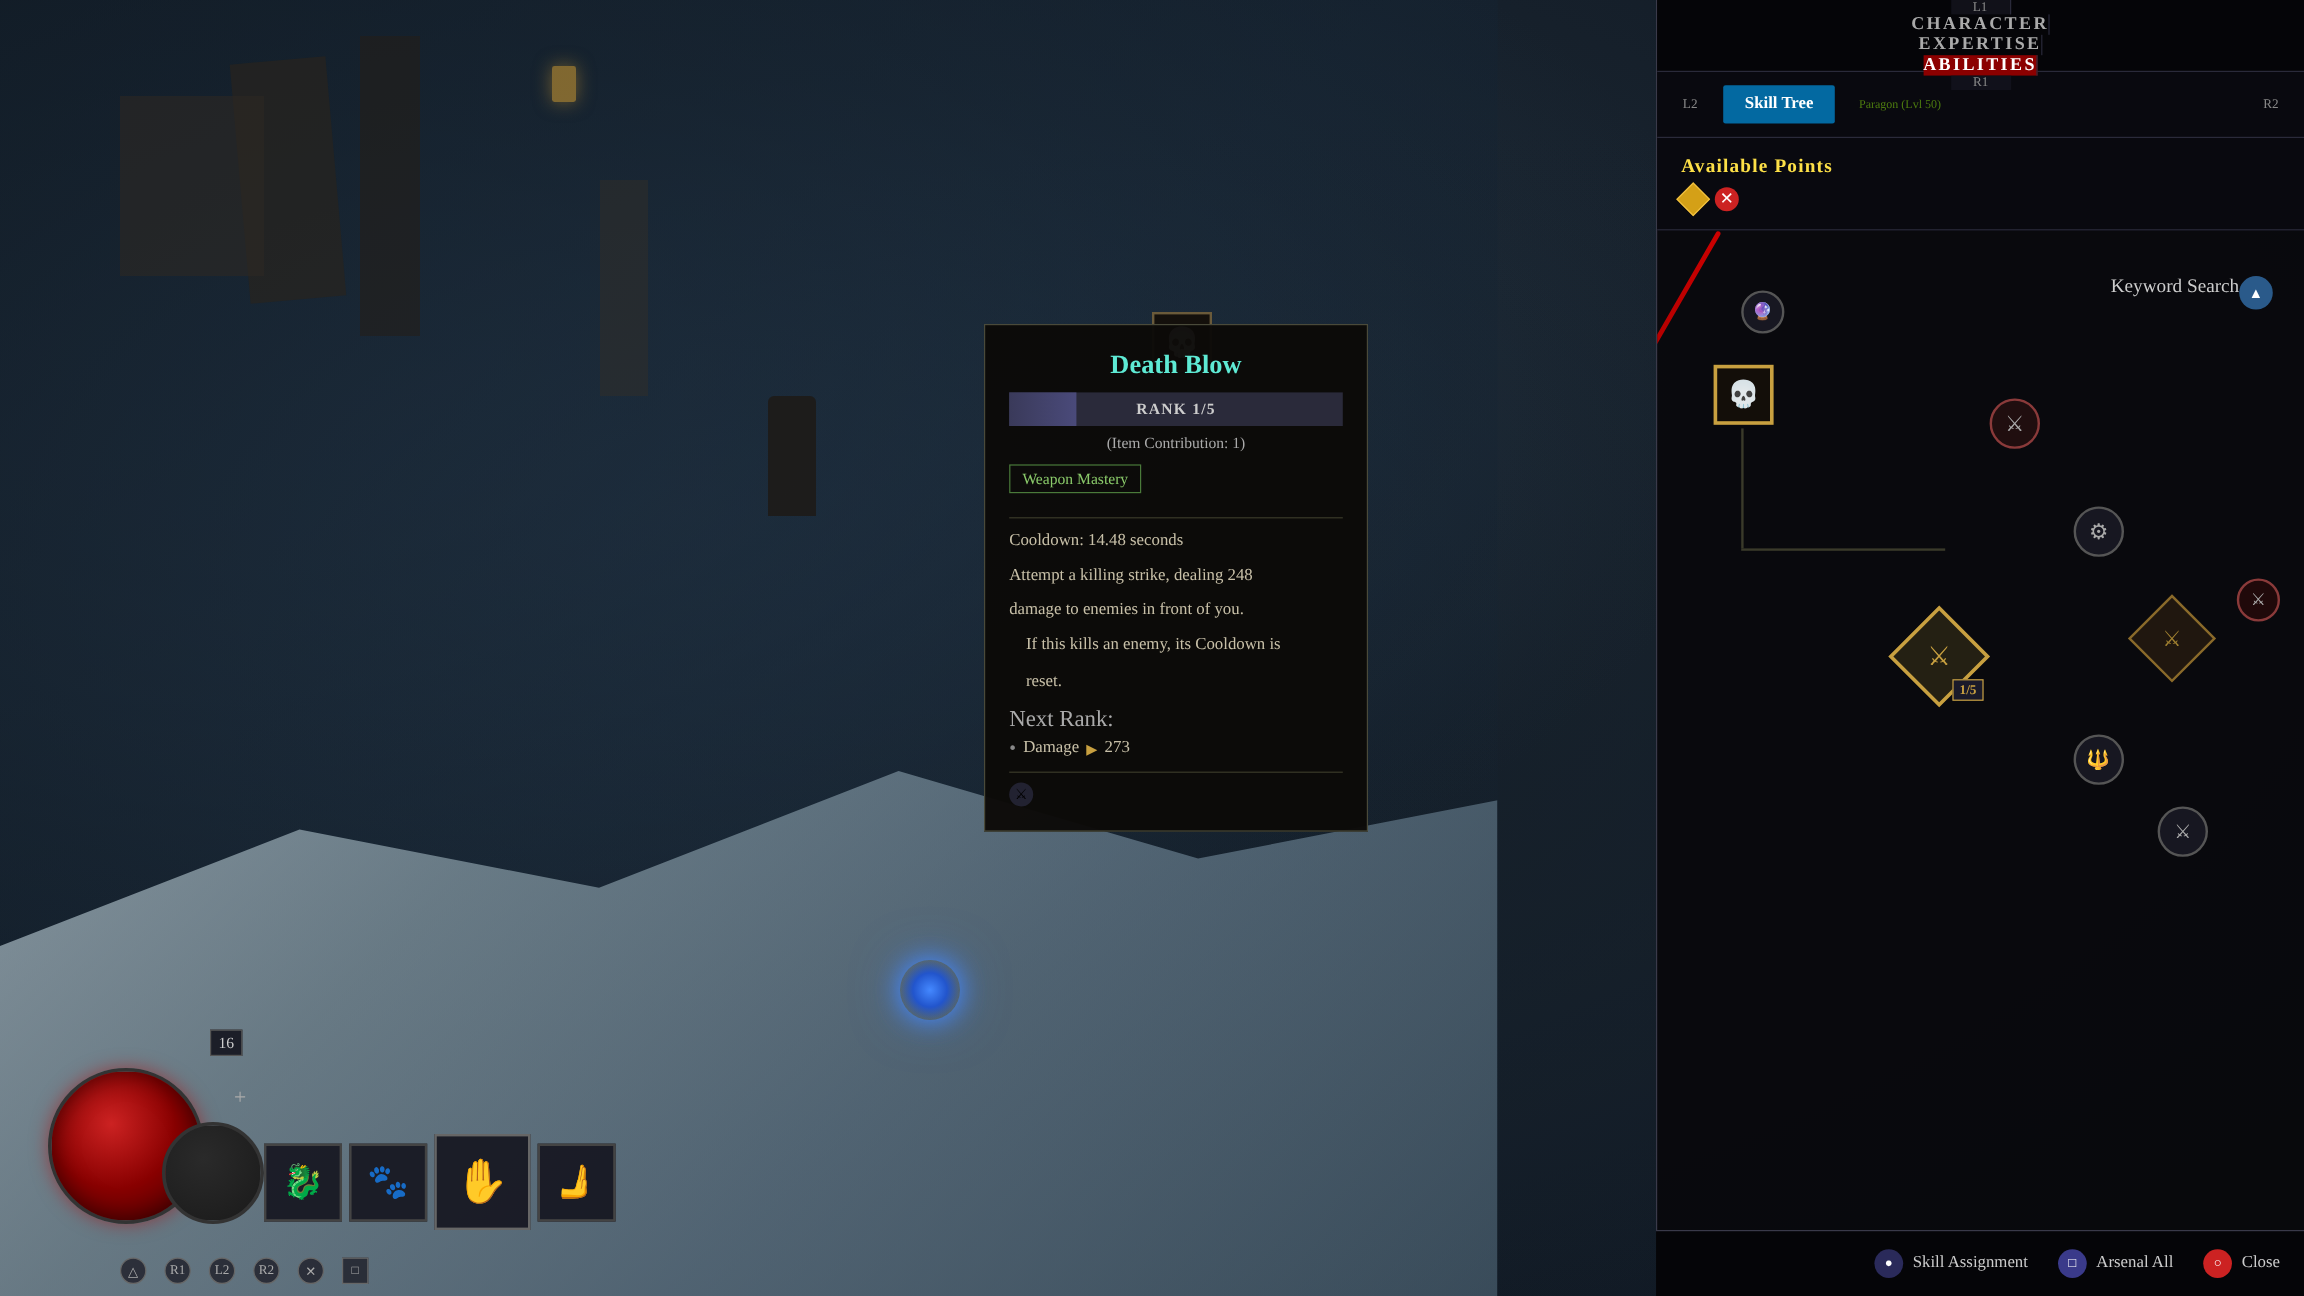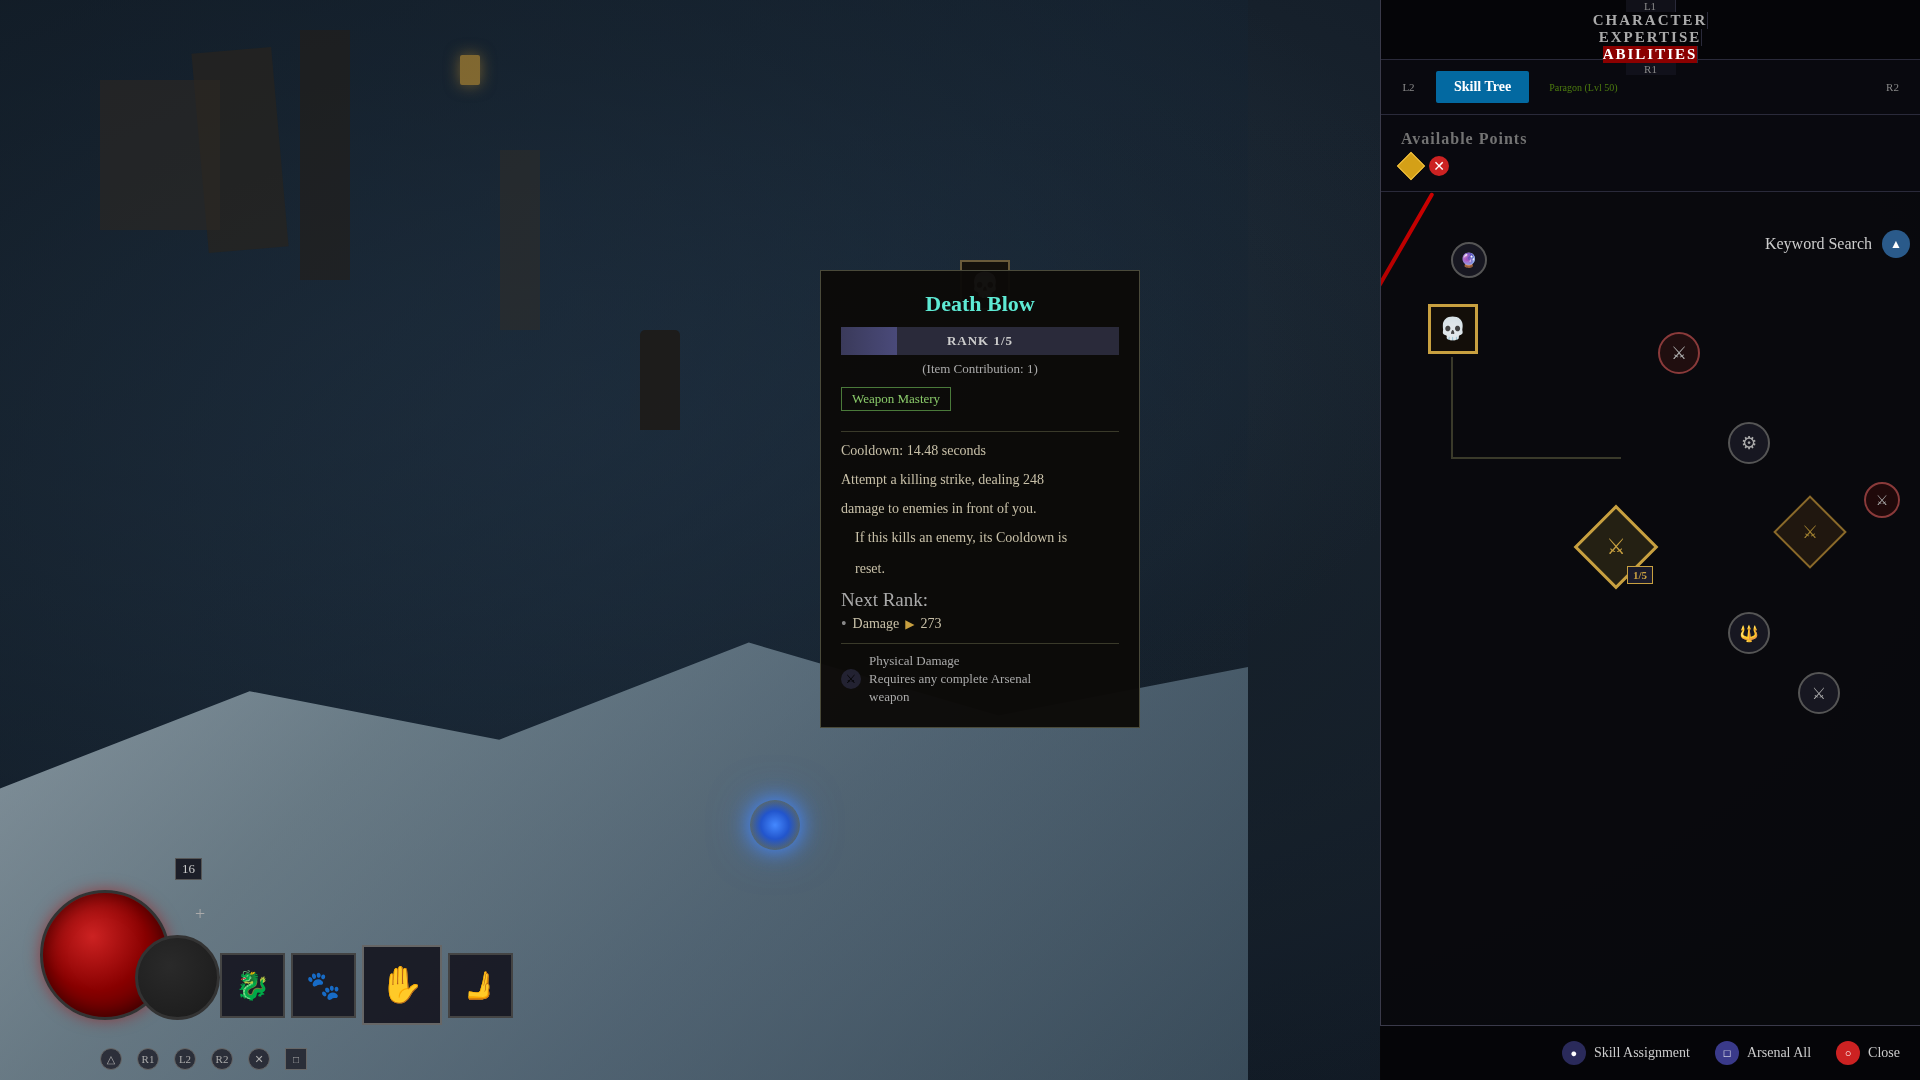--- a/index.html
+++ b/index.html
@@ -160,21 +160,21 @@
     }
 
     
     #available-points {
       padding: 15px 20px;
       background: rgba(10,10,15,0.9);
       border-bottom: 1px solid #2a2a3a;
     }
 
     .available-points-title {
-      color: #737373;
+      color: #fde047;
       font-size: 16px;
       font-weight: bold;
       letter-spacing: 1px;
       margin-bottom: 8px;
     }
 
     .points-icons {
       display: flex;
       gap: 8px;
       align-items: center;
@@ -197,24 +197,23 @@
       align-items: center;
       justify-content: center;
       color: white;
       font-size: 14px;
     }
 
     
     #keyword-search-area {
       position: absolute;
       top: 115px;
-      right: 10px;
-      display: flex;
-      align-items: center;
-      gap: 10px;
+      right: 26px;
+      display: flex;
+      align-items: flex-start;
       color: #ccc;
       font-size: 16px;
     }
 
     .search-icon-circle {
       width: 28px;
       height: 28px;
       background: #2a5a8a;
       border-radius: 50%;
       display: flex;
@@ -707,25 +706,20 @@
   <div class="tooltip-conditional">reset.</div>
   <div class="next-rank-label">Next Rank:</div>
   <div class="next-rank-item">
     <span class="bullet-dot">•</span>
     <span>Damage</span>
     <span class="arrow-right">▶</span>
     <span>273</span>
   </div>
   <div class="tooltip-footer">
     <div class="footer-icon">⚔</div>
-    <div>
-      <div class="footer-text">Physical Damage</div>
-      <div class="footer-text">Requires any complete Arsenal</div>
-      <div class="footer-text">weapon</div>
-    </div>
   </div>
 </div>
 
 <div class="tooltip-icon-box">
   <span style="font-size:24px;color:#ccc;">💀</span>
 </div>
 
 <div id="right-panel">
 
   <div id="top-nav">

